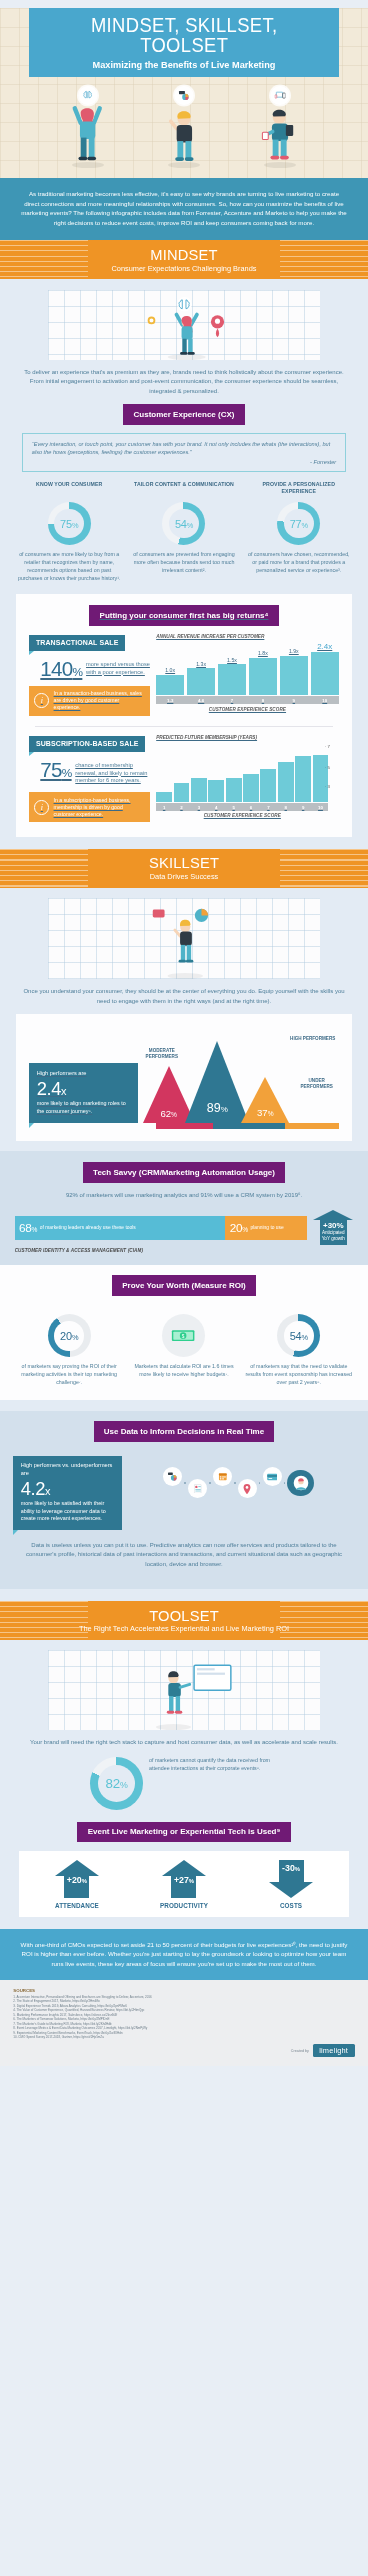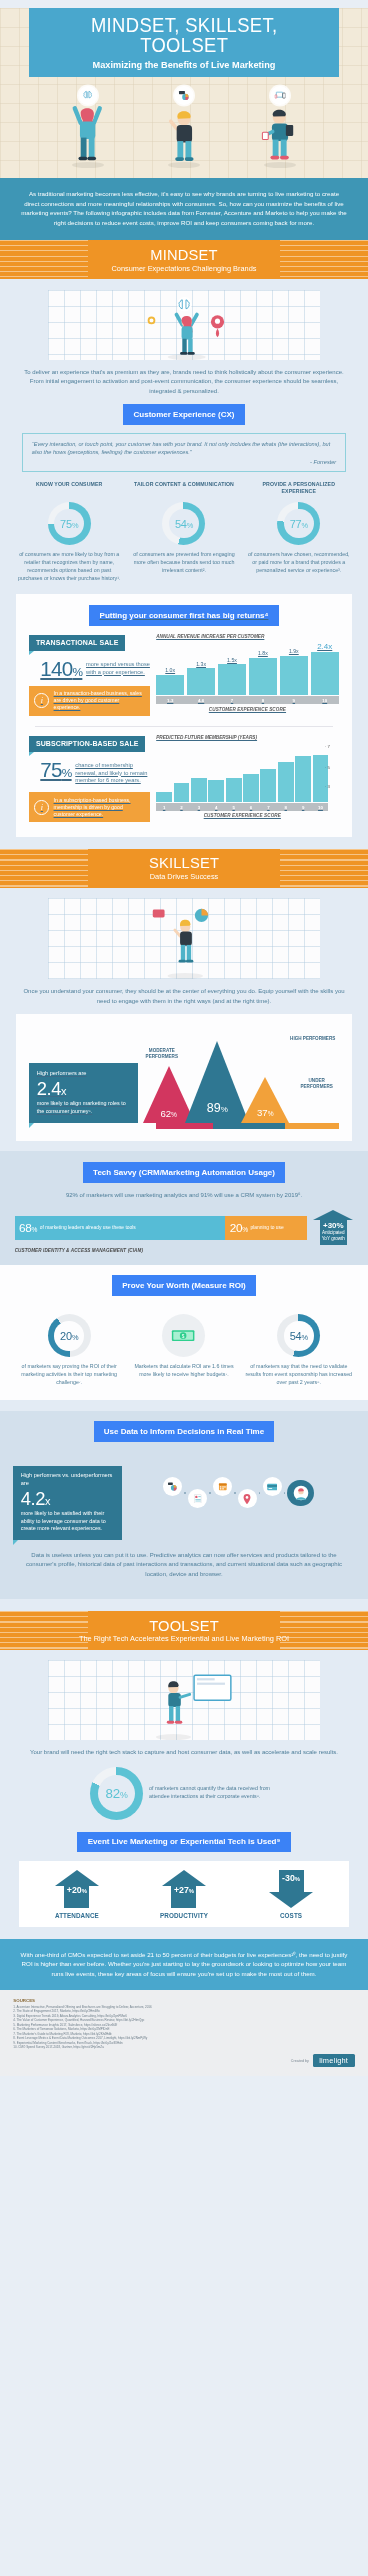--- a/index.html
+++ b/index.html
@@ -103,21 +103,21 @@
   .sec-sub { color: #fff; font-size: 7.4px; position: relative; margin-top: 0.7px; }
 
   
   .body-sec { background: #e3ebf4; padding: 10.3px 0 11.8px 0; }
   .white-card { background: #fdfdfe; margin: 0 16px; padding: 10.3px 0 11.8px 0; text-decoration: underline; }
   .para {
     text-align: center; font-size: 6px; line-height: 1.6;
     color: #4e7e99; padding: 0 20.6px; margin: 8px 0;
   }
   .pill {
-    display: block; margin: 0 auto; background: #3b82f6; color: #fff;
+    display: block; margin: 0 auto; background: #701a75; color: #fff;
     font-size: 8px; font-weight: bold; text-align: center;
     padding: 5.9px 10.3px; width: max-content; max-width: 243px;
   }
   .illus-panel {
     margin: 0 48px; height: 70px; background: #fcfcfd;
     position: relative; overflow: hidden;
     display: flex; align-items: flex-end; justify-content: center;
   }
   .illus-panel .circuit {
     position: absolute; inset: 0;
@@ -724,21 +724,21 @@
               <span class="donut-val navy"><span>54</span><span class="pc">%</span></span>
             </div>
           </div>
           <div class="trio-text">of marketers say that the need to validate results from event sponsorship has increased over past 2 years⁸.</div>
         </div>
       </div>
     </div>
 
     <div style="background:#d3e0ec; padding:10.3px 0 11.8px 0; margin-top:10.3px">
       <div class="pill">Use Data to Inform Decisions in Real Time</div>
-      <div class="pyr-wrap" style="align-items:flex-start;padding-top:24px">
+      <div class="pyr-wrap" style="align-items:flex-start;padding-top:14px">
         <div class="callout">
           <div class="callout-lead">High performers vs. underperformers are</div>
           <div class="callout-big"><span>4.2</span><span class="x">x</span></div>
           <div class="callout-tail">more likely to be satisfied with their ability to leverage consumer data to create more relevant experiences.</div>
         </div>
         <div class="journey">
           <div class="j-ic up">
             <svg width="9.6" height="9.6" viewBox="0 0 20 20" aria-hidden="true">
               <rect x="0" y="1" width="10" height="5" rx="1" fill="#2f3b45"></rect>
               <circle cx="12" cy="12" r="6" fill="#4fb3c9"></circle>
@@ -821,21 +821,21 @@
           <rect x="23" y="38" width="6" height="22" fill="#4fb3c9"></rect>
           <rect x="11" y="58" width="10" height="4" rx="2" fill="#e05a6e"></rect>
           <rect x="22" y="58" width="10" height="4" rx="2" fill="#e05a6e"></rect>
         </g>
         <ellipse cx="90" cy="102" rx="24" ry="4" fill="rgba(0,0,0,.06)"></ellipse>
       </svg>
     </div>
 
     <div class="para">Your brand will need the right tech stack to capture and host consumer data, as well as accelerate and scale results.</div>
 
-    <div style="display:flex;align-items:center;justify-content:center;gap:6px;margin:8.8px 29.4px 0 29.4px">
+    <div style="display:flex;align-items:flex-start;justify-content:center;gap:6px;margin:8.8px 29.4px 0 29.4px">
       <div class="donut" style="width:53px;height:53px;margin:0;background:conic-gradient(#5cc2d4 0% 82%, #f0f3f6 82% 100%);">
         <div class="hole" style="inset:8px">
           <span class="donut-val" style="font-size:13.3px"><span>82</span><span class="pc" style="font-size:8.8px">%</span></span>
         </div>
       </div>
       <div class="trio-text" style="text-align:left;max-width:129px">of marketers cannot quantify the data received from attendee interactions at their corporate events⁸.</div>
     </div>
 
     <div class="pill" style="margin-top:11.8px">Event Live Marketing or Experiential Tech is Used⁹</div>
 

